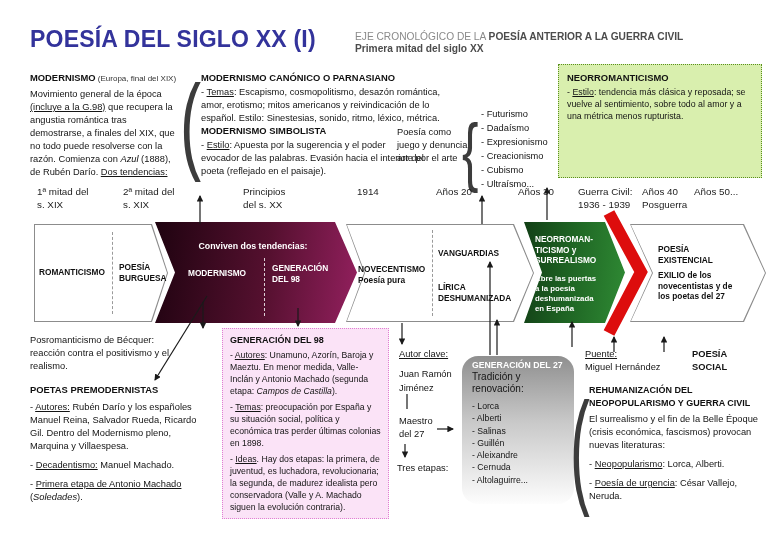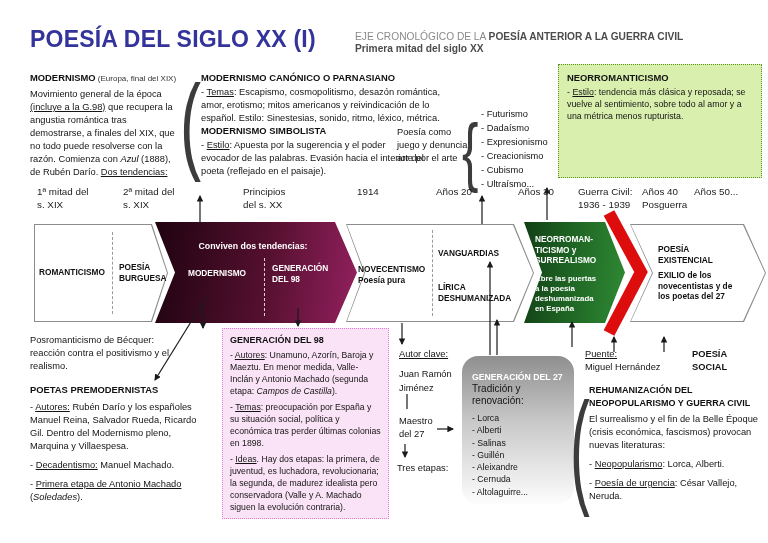--- a/index.html
+++ b/index.html
@@ -22,21 +22,21 @@
   .bandlabel{font-weight:bold;font-size:8.3px;line-height:10.5px;color:#101010;}
   .bandlabel.w{color:#ffffff;}
   .seg-bg{position:absolute;left:0;top:0;width:100%;height:100%;background:var(--border-gray,#8c8c8c);}
   .seg-in{position:absolute;left:1px;top:1px;width:calc(100% - 2px);height:calc(100% - 2px);background:#fff;}
   .dash{position:absolute;width:0;border-left:1px dashed #9a9a9a;}
   .dash.w{border-left:1px dashed rgba(255,255,255,.8);}
   .box{box-sizing:border-box;}
   .greenbox{background:var(--green-box-bg,#d9efae);border:1.5px dotted var(--green-box-border,#5a8f1e);padding:7px 8px;}
   .pinkbox{background:var(--pink-box-bg,#fbe3f7);border:1.5px dotted var(--pink-box-border,#e07fd2);padding:6px 7px;}
   .graybox{background:linear-gradient(180deg,var(--gray-box-top,#8f8f8f) 0%,#c9c9c9 45%,var(--gray-box-bottom,#fdfdfd) 100%);
-           border-radius:16px;padding:16px 10px;}
+           border-radius:16px;padding:4px 10px;}
   .greenbox .txt,.pinkbox .txt{font-size:8.8px;line-height:12.2px;}
   .pinkbox .txt{font-size:8.7px;line-height:12px;}
   .brace{color:#3c3c3c;font-weight:normal;transform-origin:top left;line-height:1;}
   .red-chev{stroke:var(--red,#dd0d0d);stroke-width:12;fill:none;}
   .conn{stroke:#1a1a1a;stroke-width:1.2;}
   svg.overlay{position:absolute;left:0;top:0;pointer-events:none;}
 </style>
 </head>
 <body>
 

